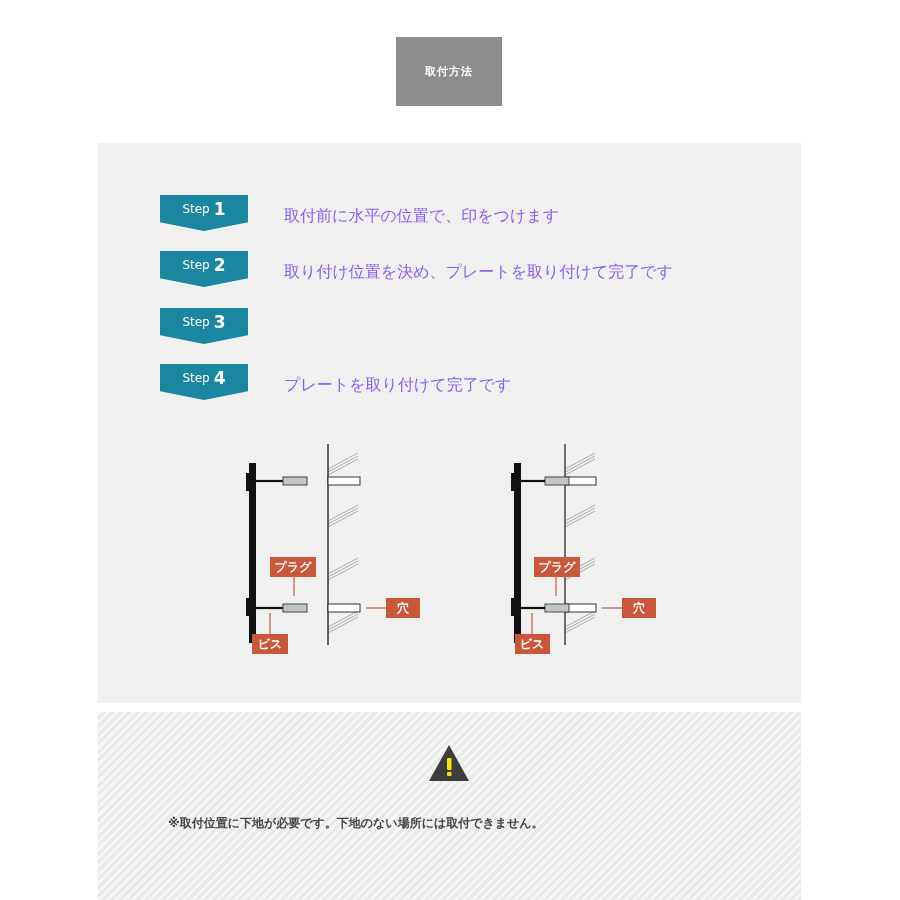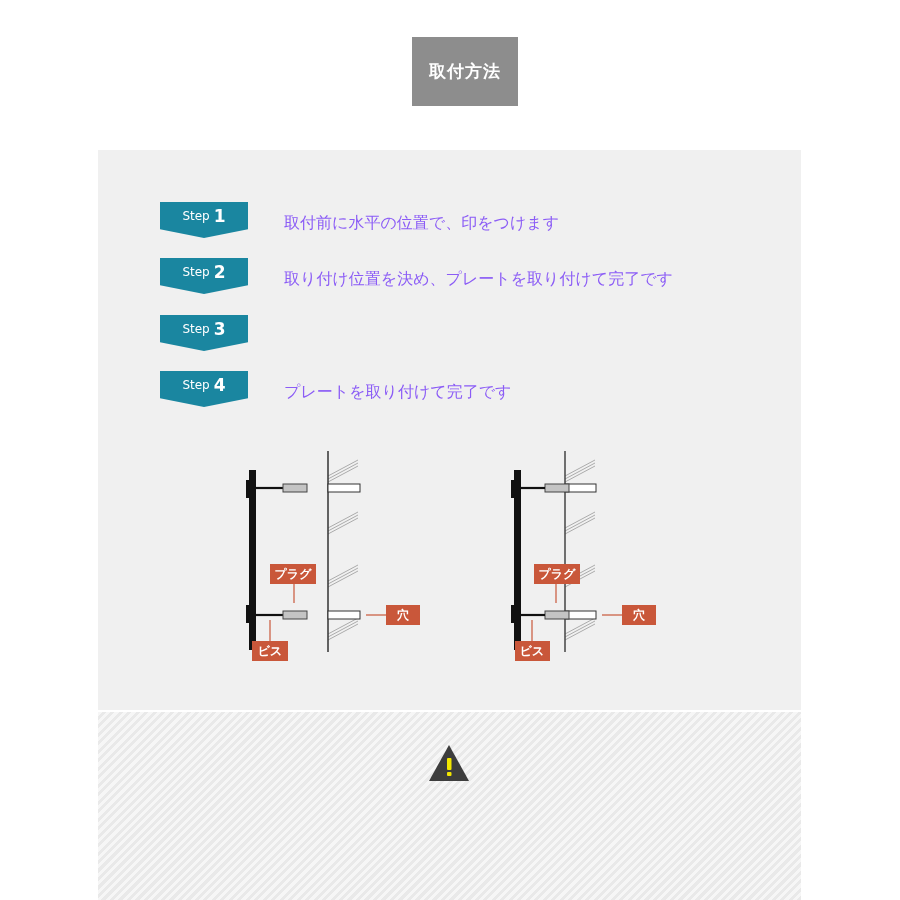--- a/index.html
+++ b/index.html
@@ -1,28 +1,27 @@
 <!DOCTYPE html>
 <html><head>
   <meta charset="utf-8">
   <style>
     * { margin: 0; padding: 0; box-sizing: border-box; }
     html, body { width: 900px; height: 900px; background: #ffffff; overflow: hidden; }
     body { position: relative; font-family: "DejaVu Sans", "Liberation Sans", sans-serif; color: #333; }
 
     .title-box {
-      position: absolute; left: 412px; top: 37px; width: 106px; height: 69px;
-      background: #8d8d8d; color: #fff; font-weight: bold; font-size: 17px;
+      position: absolute; left: 396px; top: 37px; width: 106px; height: 69px;
+      background: #8d8d8d; color: #fff; font-weight: bold; font-size: 11px;
       display: flex; align-items: center; justify-content: center; letter-spacing: 1px;
     }
 
     .panel {
       position: absolute; left: 98px; top: 143px; width: 703px; height: 560px;
       background: #f0f0f0;
-      margin-top: 7px;
     }
 
     .step-row { position: absolute; left: 62px; height: 40px; width: 600px; }
     .badge {
       position: absolute; left: 0; top: 0; width: 88px; height: 36px;
       background: #1a86a0;
       clip-path: polygon(0 0, 100% 0, 100% 76%, 50% 100%, 0 76%);
       color: #fff; display: flex; align-items: flex-start; justify-content: center;
       padding-top: 4px;
     }
@@ -172,13 +171,14 @@
     <text x="141" y="171" text-anchor="middle" class="tag-text">穴</text>
   </svg>
 </div>
 
 <div class="caution">
   <svg class="warn-icon" viewBox="0 0 42 38">
     <polygon points="21,1 41,37 1,37" fill="#3d3d3d"></polygon>
     <rect x="19" y="14" width="4.5" height="12" rx="1" fill="#f2e600"></rect>
     <rect x="19" y="28" width="4.5" height="4" rx="1" fill="#f2e600"></rect>
   </svg>
+  <div class="note bold">※取付位置に下地が必要です。下地のない場所には取付できません。</div>
 </div>
 
 </body></html>

